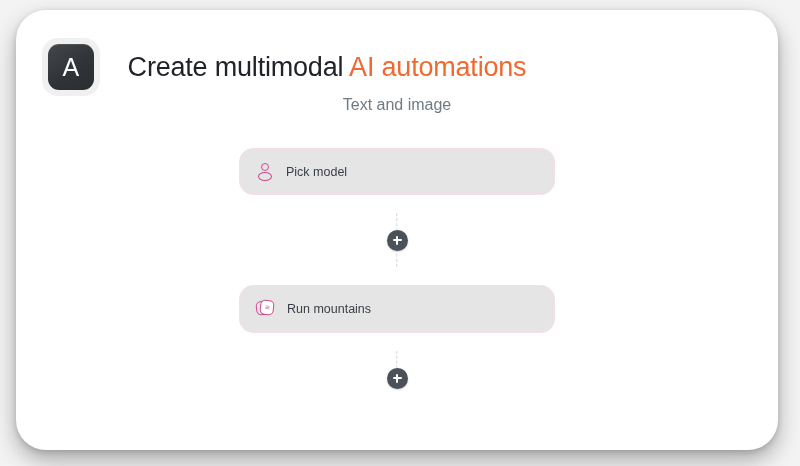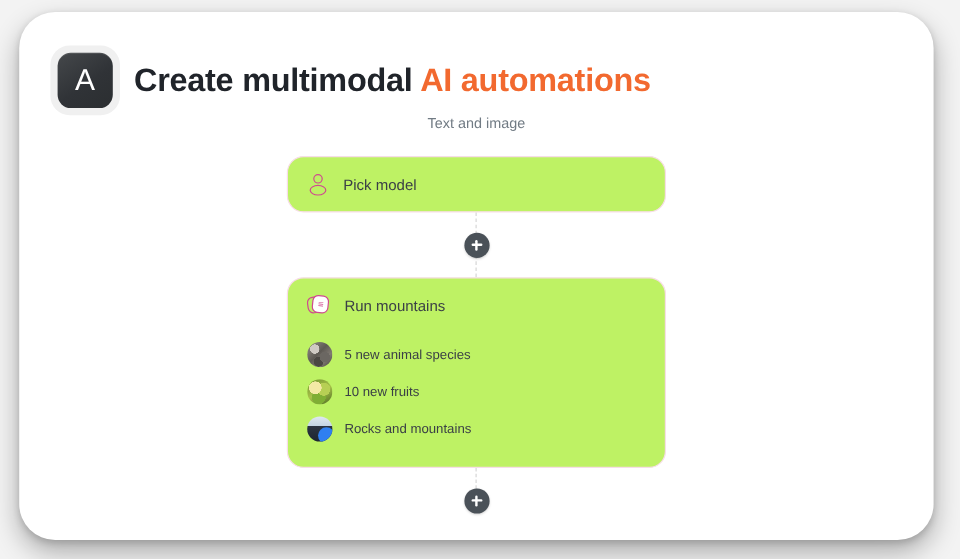--- a/index.html
+++ b/index.html
@@ -69,51 +69,51 @@
   }
 
   
   .heading {
     position: absolute;
     left: 0;
     top: 42px;
     width: 622px;
     text-align: center;
     font-size: 27px;
-    font-weight: 700;
+    font-weight: 400;
     color: #20242a;
     letter-spacing: -0.2px;
     white-space: nowrap;
   }
   .heading .accent { color: #f2692f; }
 
   .subheading {
     position: absolute;
     left: 0;
     top: 86px;
     width: 762px;
     text-align: center;
-    font-size: 12px;
+    font-size: 16px;
     color: #717b84;
     font-weight: 400;
   }
 
   
   .flow {
     position: absolute;
     left: 0;
     top: 120px;
     width: 762px;
   }
 
   .flow-card {
     position: relative;
-    margin: 0 auto;
+    margin: 18px auto;
     width: 316px;
-    background: #bef264;
+    background: #e5e5e5;
     border: 1.5px solid #f7dde7;
     border-radius: 14px;
     box-sizing: border-box;
   }
 
   .card-head {
     display: flex;
     align-items: center;
     gap: 11px;
     padding: 13px 16px;
@@ -294,36 +294,20 @@
       <div class="flow-card">
         <div class="card-head">
           <span class="icon-template">
             <span class="c1"></span>
             <span class="c2"></span>
             <span class="glyph">≡</span>
           </span>
           <span class="card-title">Run mountains</span>
         </div>
 
-        <div class="tpl-list">
-          <div class="tpl-item">
-            <span class="thumb thumb-animal"></span>
-            <span class="tpl-label">5 new animal species</span>
-          </div>
-          <div class="tpl-item">
-            <span class="thumb thumb-fruit"></span>
-            <span class="tpl-label">10 new fruits</span>
-          </div>
-          <div class="tpl-item">
-            <span class="thumb thumb-rocks">
-              <span class="blue-dot"></span>
-            </span>
-            <span class="tpl-label">Rocks and mountains</span>
-          </div>
-        </div>
       </div>
 
       <div class="connector half">
         <span class="dash"></span>
         <button class="plus-btn">
           <span class="bar-h"></span>
           <span class="bar-v"></span>
         </button>
       </div>
 

